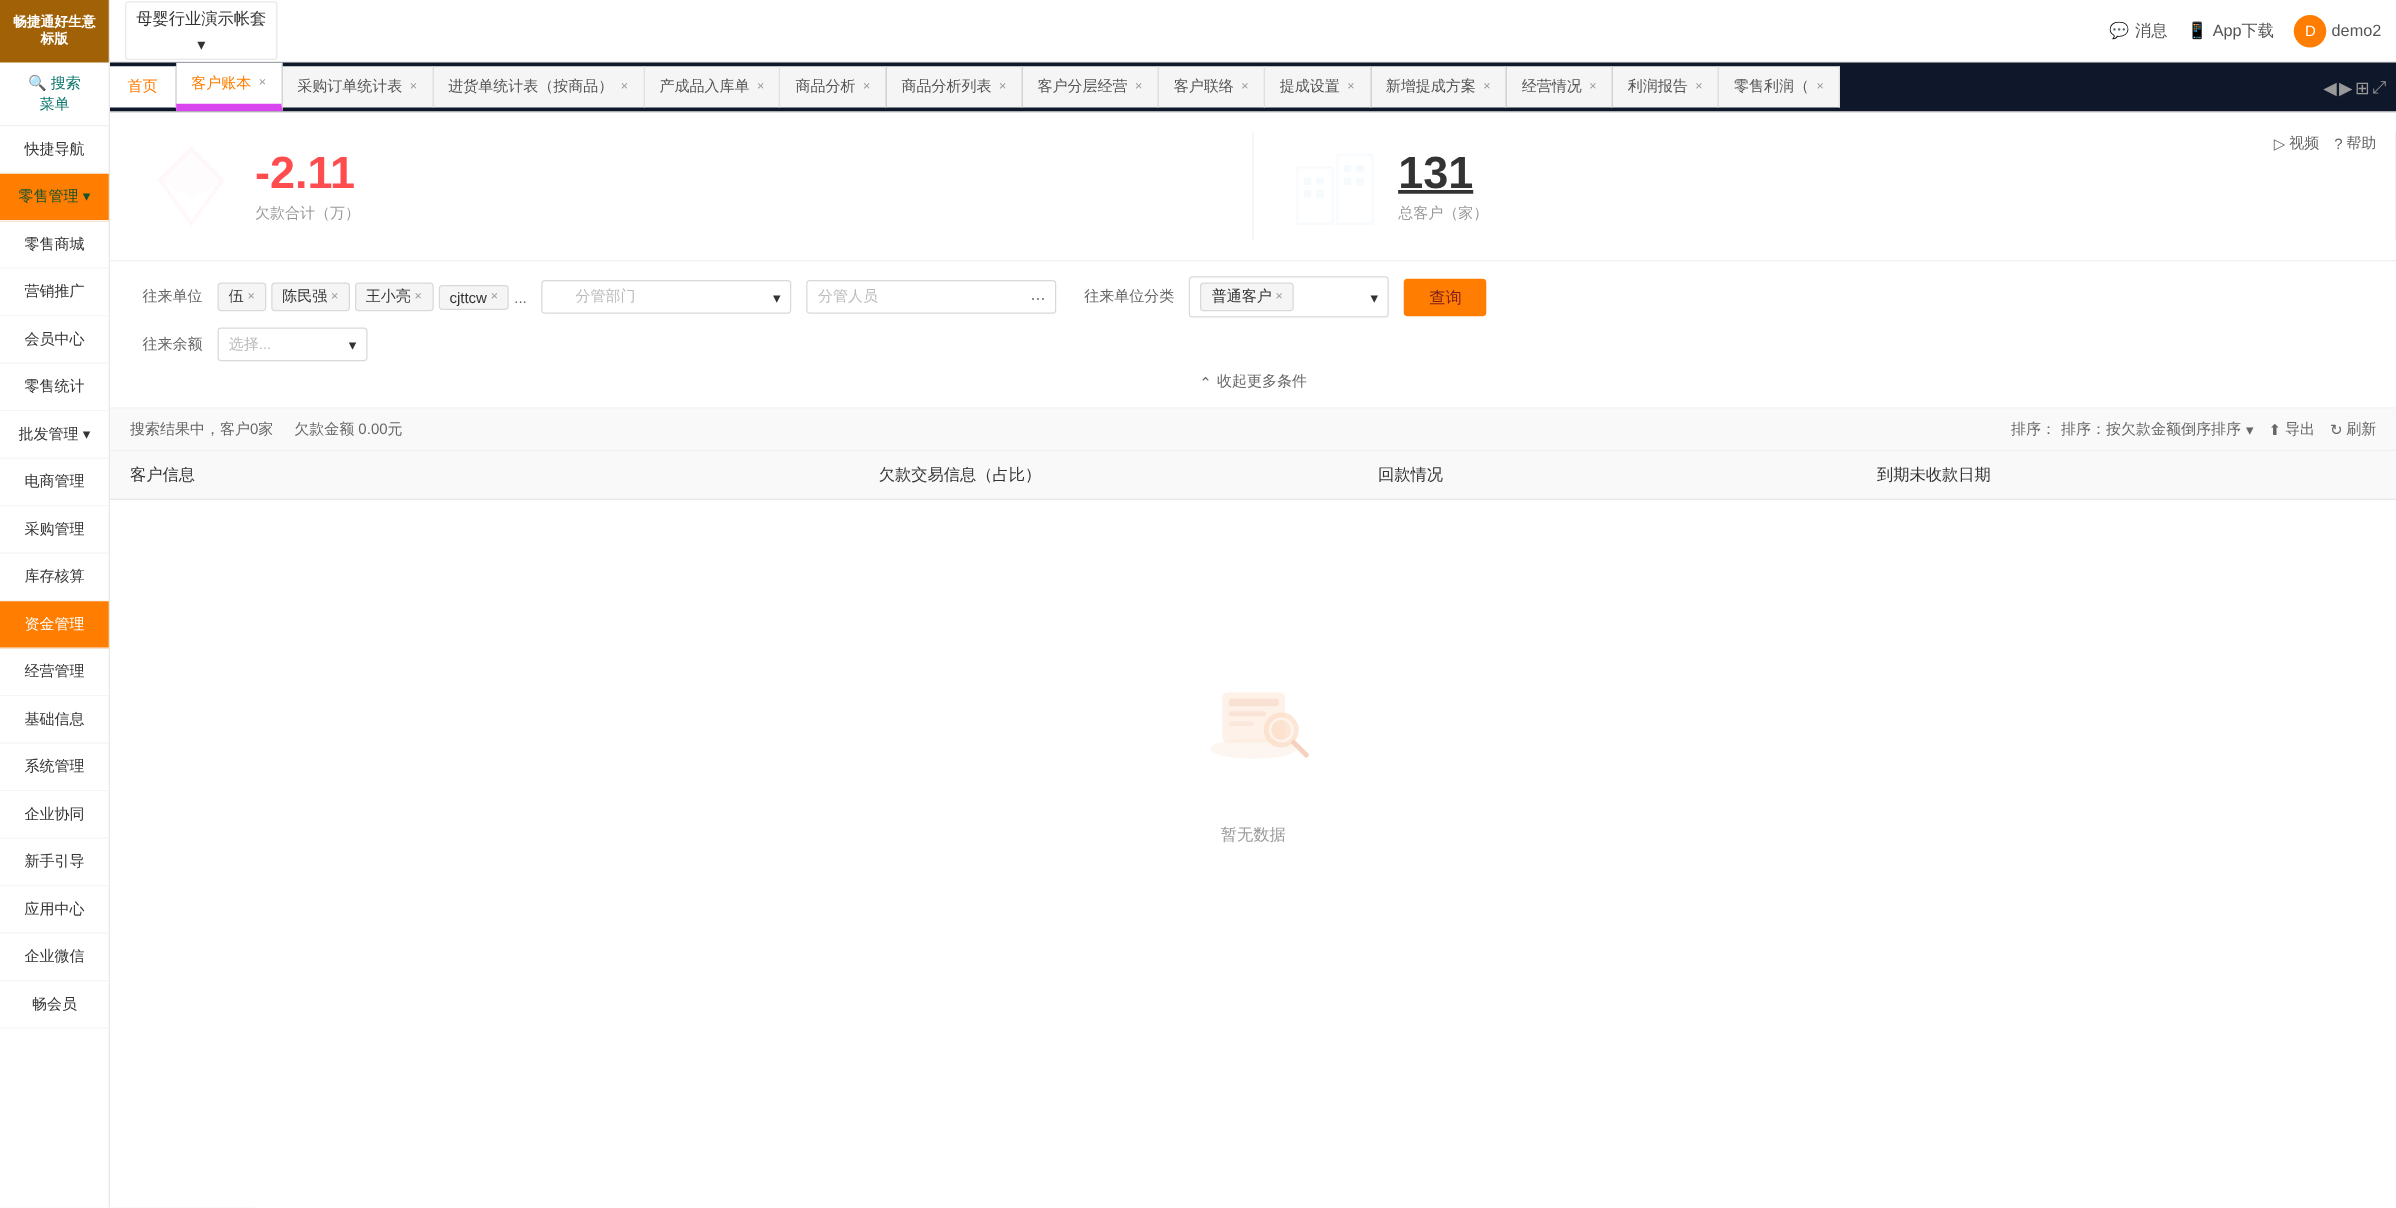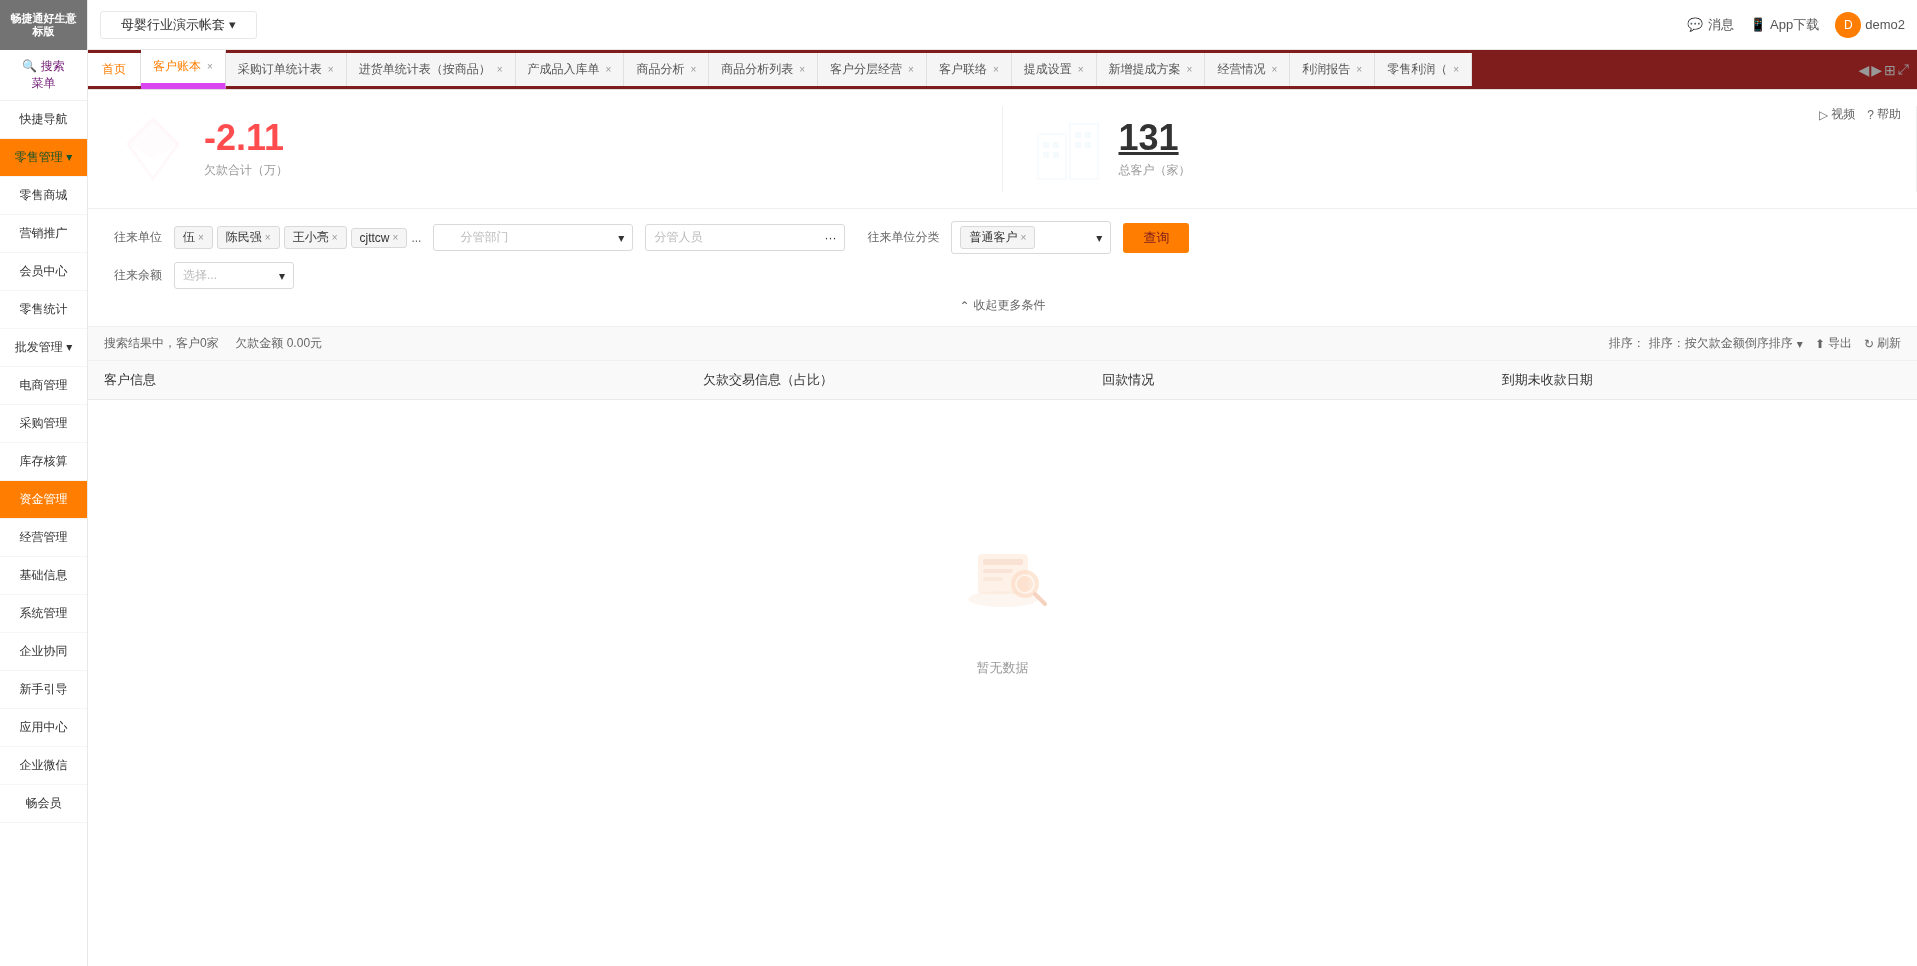--- a/index.html
+++ b/index.html
@@ -1,37 +1,37 @@
 <!DOCTYPE html>
 <html><head>
   <meta charset="utf-8">
   <style>
     * { box-sizing: border-box; margin: 0; padding: 0; }
     body { font-family: 'Microsoft YaHei', Arial, sans-serif; font-size: 13px; background: #f5f5f5; display: flex; height: 100vh; overflow: hidden; }
 
     
     .sidebar { width: 88px; background: #fff; display: flex; flex-direction: column; border-right: 1px solid #e8e8e8; flex-shrink: 0; }
-    .sidebar-logo { background: #737373; padding: 8px; display: flex; align-items: center; justify-content: center; height: 50px; }
+    .sidebar-logo { background: #a16207; padding: 8px; display: flex; align-items: center; justify-content: center; height: 50px; }
     .sidebar-logo-text { color: #fff; font-size: 11px; font-weight: bold; text-align: center; line-height: 1.2; }
-    .sidebar-search { padding: 8px 17px; border-bottom: 1px solid #f0f0f0; text-align: center; color: #701a75; font-size: 12px; cursor: pointer; }
+    .sidebar-search { padding: 8px 17px; border-bottom: 1px solid #f0f0f0; text-align: center; color: #0f766e; font-size: 12px; cursor: pointer; }
     .sidebar-nav-item { padding: 10px 6px; text-align: center; font-size: 12px; color: #333; cursor: pointer; border-bottom: 1px solid #f5f5f5; }
     .sidebar-nav-item.active { background: #ff7d00; color: #14532d; }
 
     
     .main { flex: 1; display: flex; flex-direction: column; overflow: hidden; }
 
     
     .topbar { background: #fff; height: 50px; display: flex; align-items: center; padding: 0 12px; border-bottom: 1px solid #e8e8e8; justify-content: space-between; flex-shrink: 0; }
     .topbar-left { display: flex; align-items: center; gap: 8px; }
-    .topbar-select { display: flex; align-items: center; gap: 4px; font-size: 13px; color: #333; border: 1px solid #e8e8e8; padding: 4px 20px; border-radius: 3px; cursor: pointer; }
+    .topbar-select { display: flex; align-items: center; gap: 4px; font-size: 13px; color: #333; border: 1px solid #e8e8e8; padding: 4px 8px; border-radius: 3px; cursor: pointer; flex-direction: column; }
     .topbar-right { display: flex; align-items: center; gap: 16px; font-size: 13px; color: #555; }
     .topbar-right-item { display: flex; align-items: center; gap: 4px; cursor: pointer; }
 
     
-    .tabbar { background: #7f1d1d; display: flex; align-items: center; border-bottom: 1px solid #e0e0e0; flex-shrink: 0; overflow: hidden; }
+    .tabbar { background: #0f172a; display: flex; align-items: center; border-bottom: 1px solid #e0e0e0; flex-shrink: 0; overflow: hidden; }
     .tab { display: flex; align-items: center; gap: 4px; padding: 8px 12px; font-size: 12px; color: #555; cursor: pointer; border-right: 1px solid #e0e0e0; white-space: nowrap; background: #f5f5f5; flex-shrink: 0; }
     .tab.active { background: #fff; color: #ff7d00; border-bottom: 6px solid #d946ef; }
     .tab-close { color: #999; font-size: 10px; margin-left: 2px; }
     .tab-home { padding: 8px 14px; background: #fff; color: #ff7d00; border-right: 1px solid #e0e0e0; }
     .tabbar-arrows { display: flex; align-items: center; gap: 2px; margin-left: auto; padding: 0 8px; }
     .tabbar-arrow { cursor: pointer; color: #999; font-size: 14px; }
 
     
     .content { flex: 1; overflow-y: auto; background: #fff; }
 

